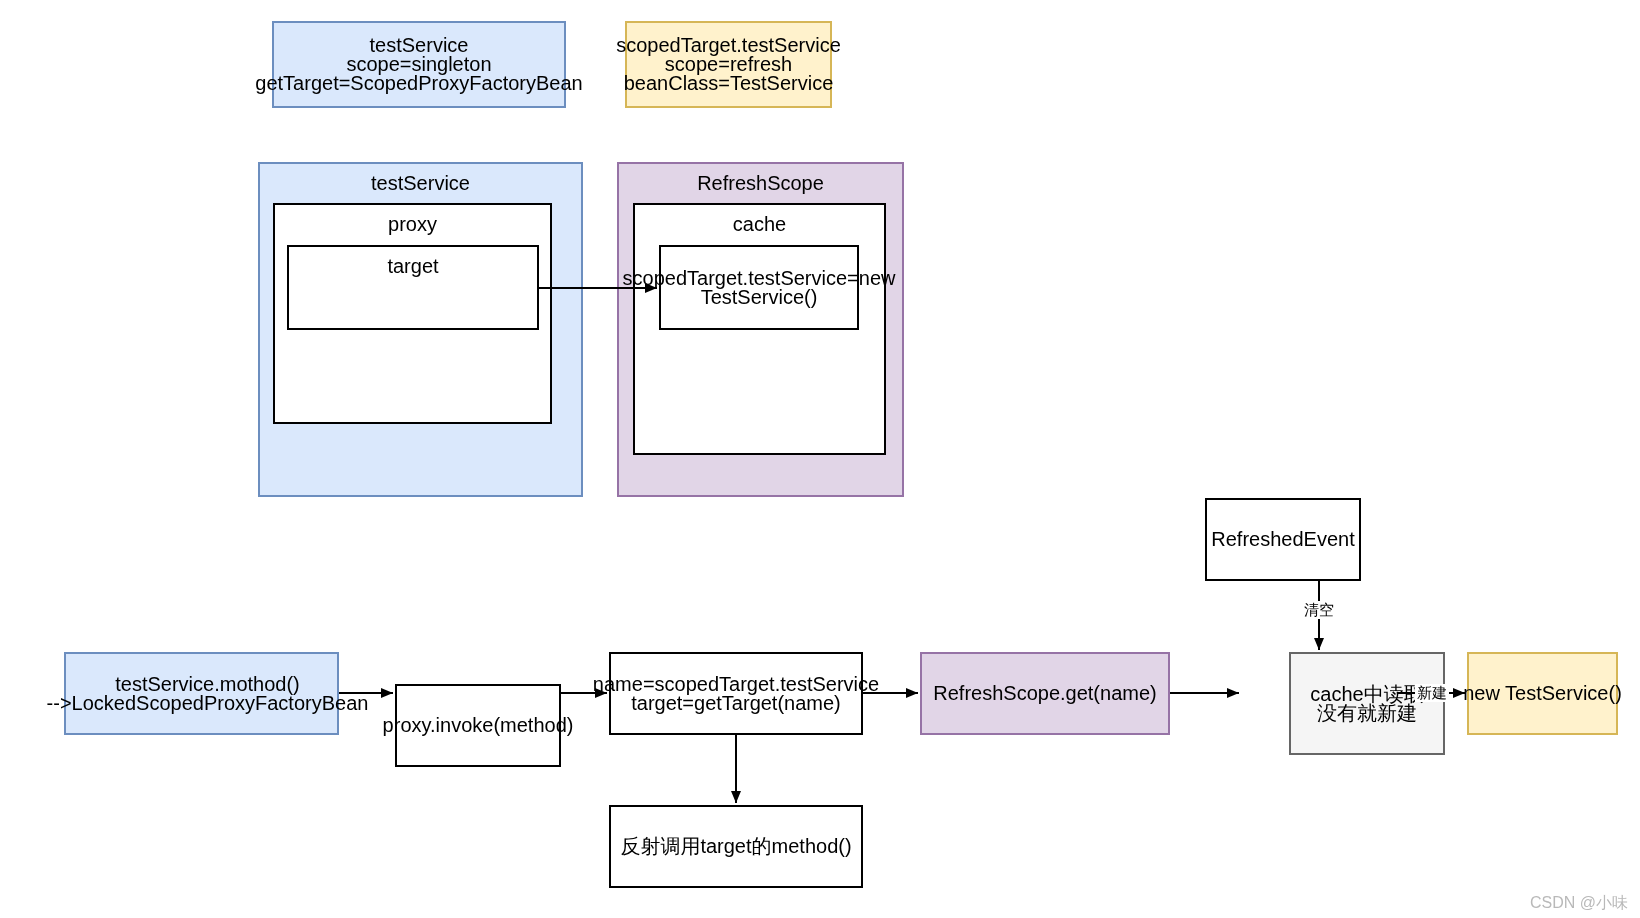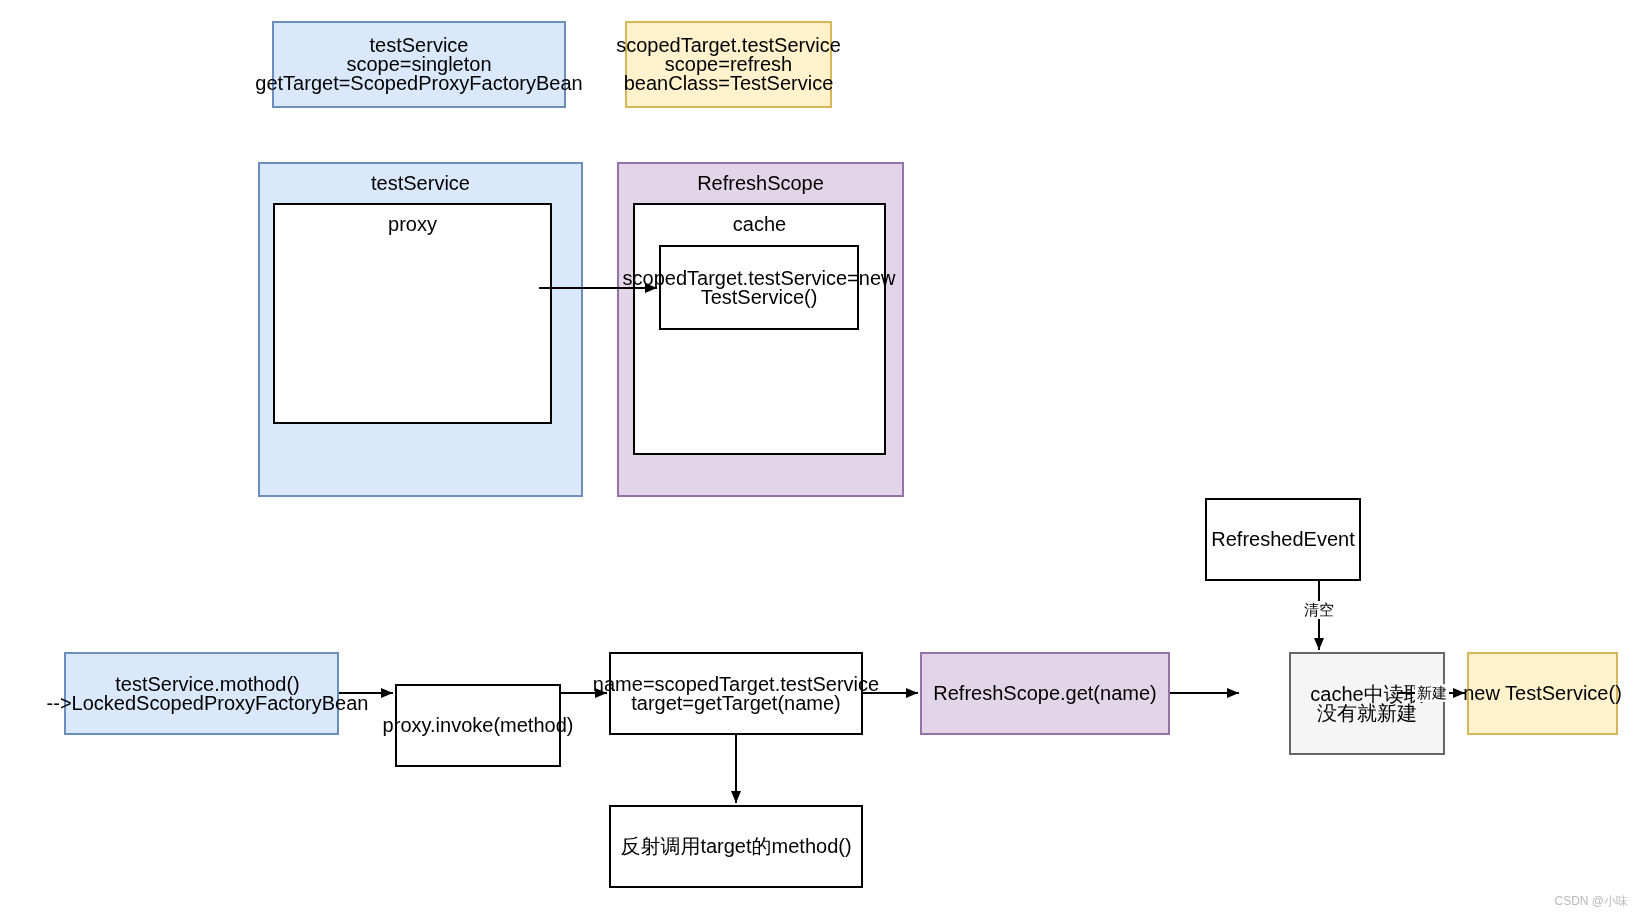--- a/index.html
+++ b/index.html
@@ -42,21 +42,21 @@
     background: #ffffff;
     font-size: 15px;
     line-height: 18px;
     padding: 0 2px;
     white-space: nowrap;
   }
   .watermark {
     position: absolute;
     right: 12px;
     top: 893px;
-    font-size: 12px;
+    font-size: 16px;
     color: #b9b9b9;
     white-space: nowrap;
   }
 </style>
 </head>
 <body>
 
 <div class="canvas">
 
   <div class="node blue" style="left:272px; top:21px; width:294px; height:87px;">
@@ -69,20 +69,23 @@
     <div class="ln">scopedTarget.testService</div>
     <div class="ln">scope=refresh</div>
     <div class="ln">beanClass=TestService</div>
   </div>
 
   <div class="node container blue" style="left:258px; top:162px; width:325px; height:335px;">
     <span class="ln">testService</span>
   </div>
   <div class="node container white" style="left:273px; top:203px; width:279px; height:221px;">
     <span class="ln">proxy</span>
+  </div>
+  <div class="node container white" style="left:287px; top:245px; width:252px; height:85px;">
+    <span class="ln">target</span>
   </div>
 
   <div class="node container purple" style="left:617px; top:162px; width:287px; height:335px;">
     <span class="ln">RefreshScope</span>
   </div>
   <div class="node container white" style="left:633px; top:203px; width:253px; height:252px;">
     <span class="ln">cache</span>
   </div>
   <div class="node white" style="left:659px; top:245px; width:200px; height:85px;">
     <div class="ln">scopedTarget.testService=new</div>

